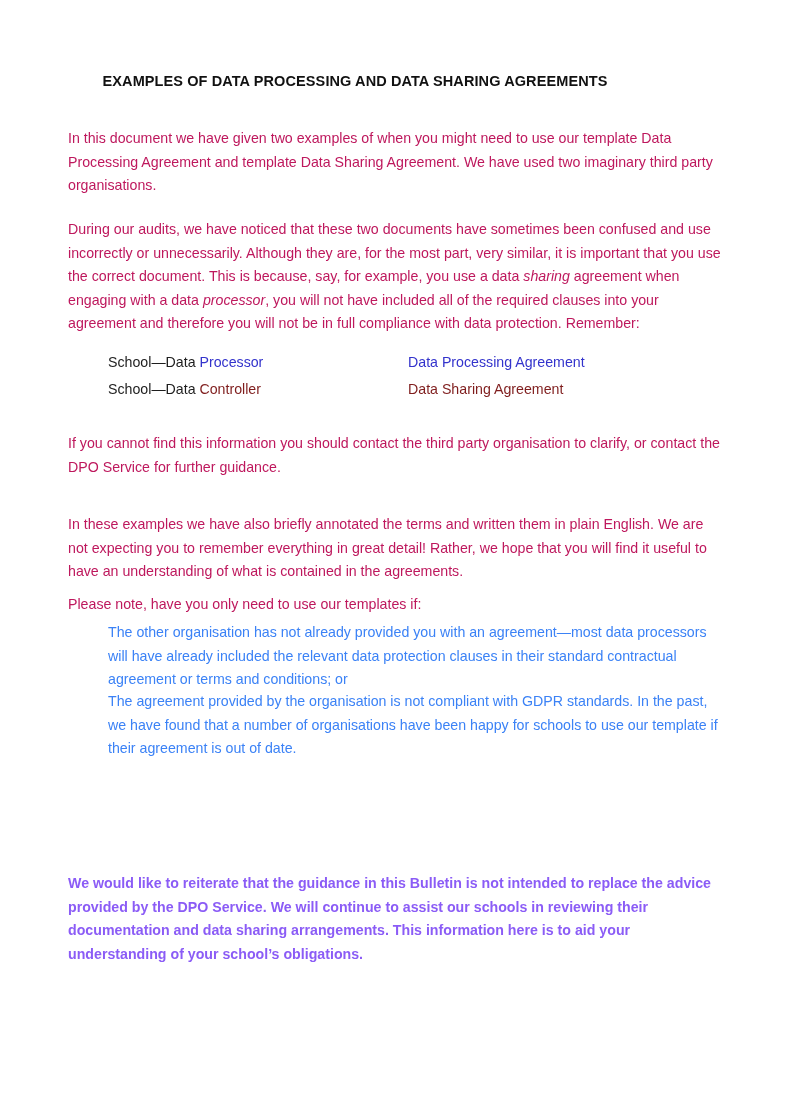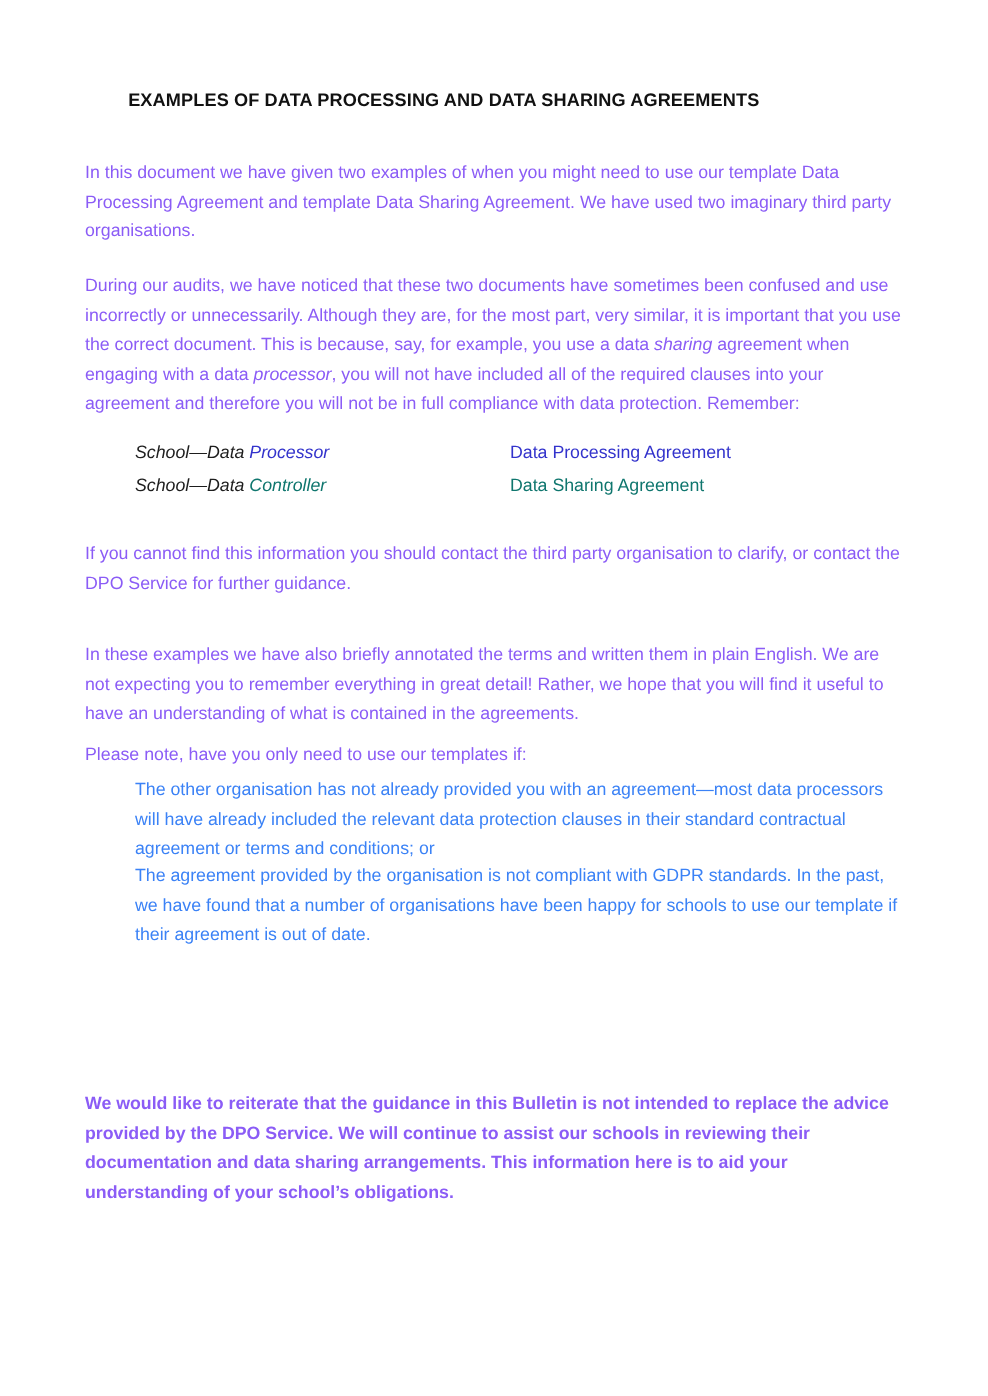--- a/index.html
+++ b/index.html
@@ -37,21 +37,21 @@
     letter-spacing: 0.1px;
     color: #111111;
   }
 
   .body-block {
     position: absolute;
     left: 68px;
     width: 654px;
     font-size: 14.2px;
     line-height: 23.5px;
-    color: #8b5cf6;
+    color: #be185d;
   }
 
   .indent-block {
     position: absolute;
     left: 108px;
     width: 614px;
     font-size: 14.2px;
     line-height: 23.5px;
     color: #3b82f6;
   }
@@ -78,29 +78,28 @@
   }
   .map-row {
     position: relative;
     height: 27px;
     white-space: nowrap;
   }
   .map-left {
     position: absolute;
     left: 0;
     top: 0;
-    font-style: italic;
   }
   .map-right {
     position: absolute;
     left: 300px;
     top: 0;
   }
   .c-blue { color: #3333cc; }
-  .c-red  { color: #0f766e; }
+  .c-red  { color: #7f1d1d; }
   .c-plain { color: #1d1d1d; }
 </style>
 </head>
 <body>
 
 <div class="page">
 
   <div class="doc-title">EXAMPLES OF DATA PROCESSING AND DATA SHARING AGREEMENTS</div>
 
   <div class="body-block" style="top:127px;">In this document we have given two examples of when you might need to use our template Data Processing Agreement and template Data Sharing Agreement. We have used two imaginary third party organisations.</div>

